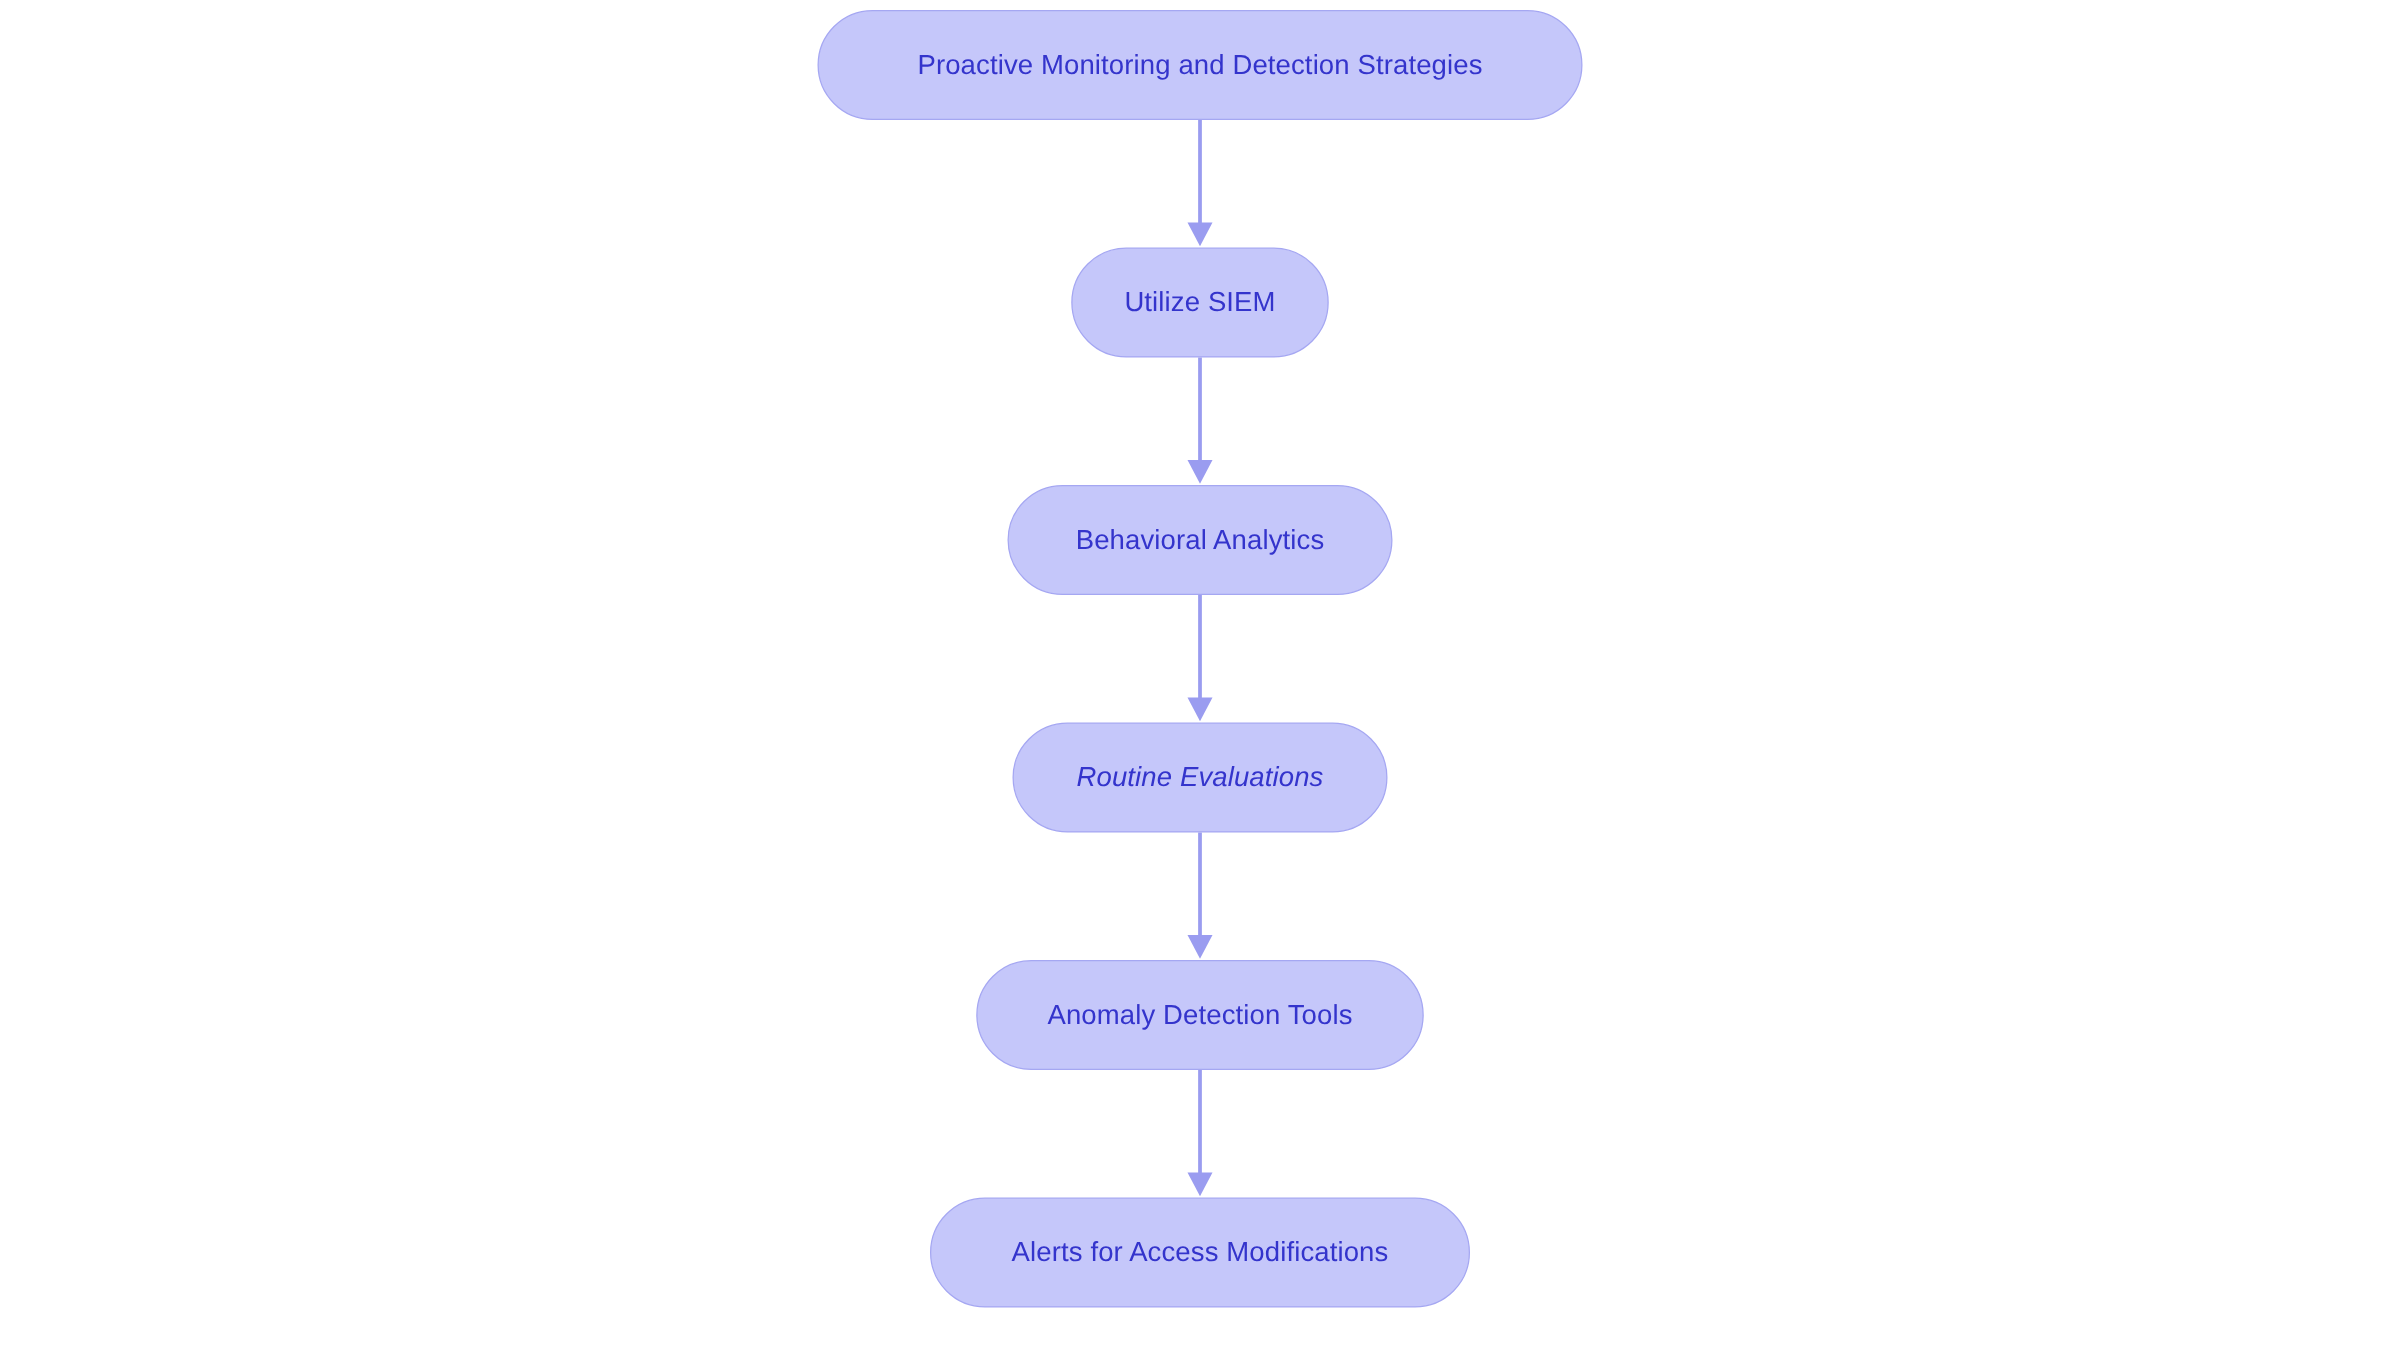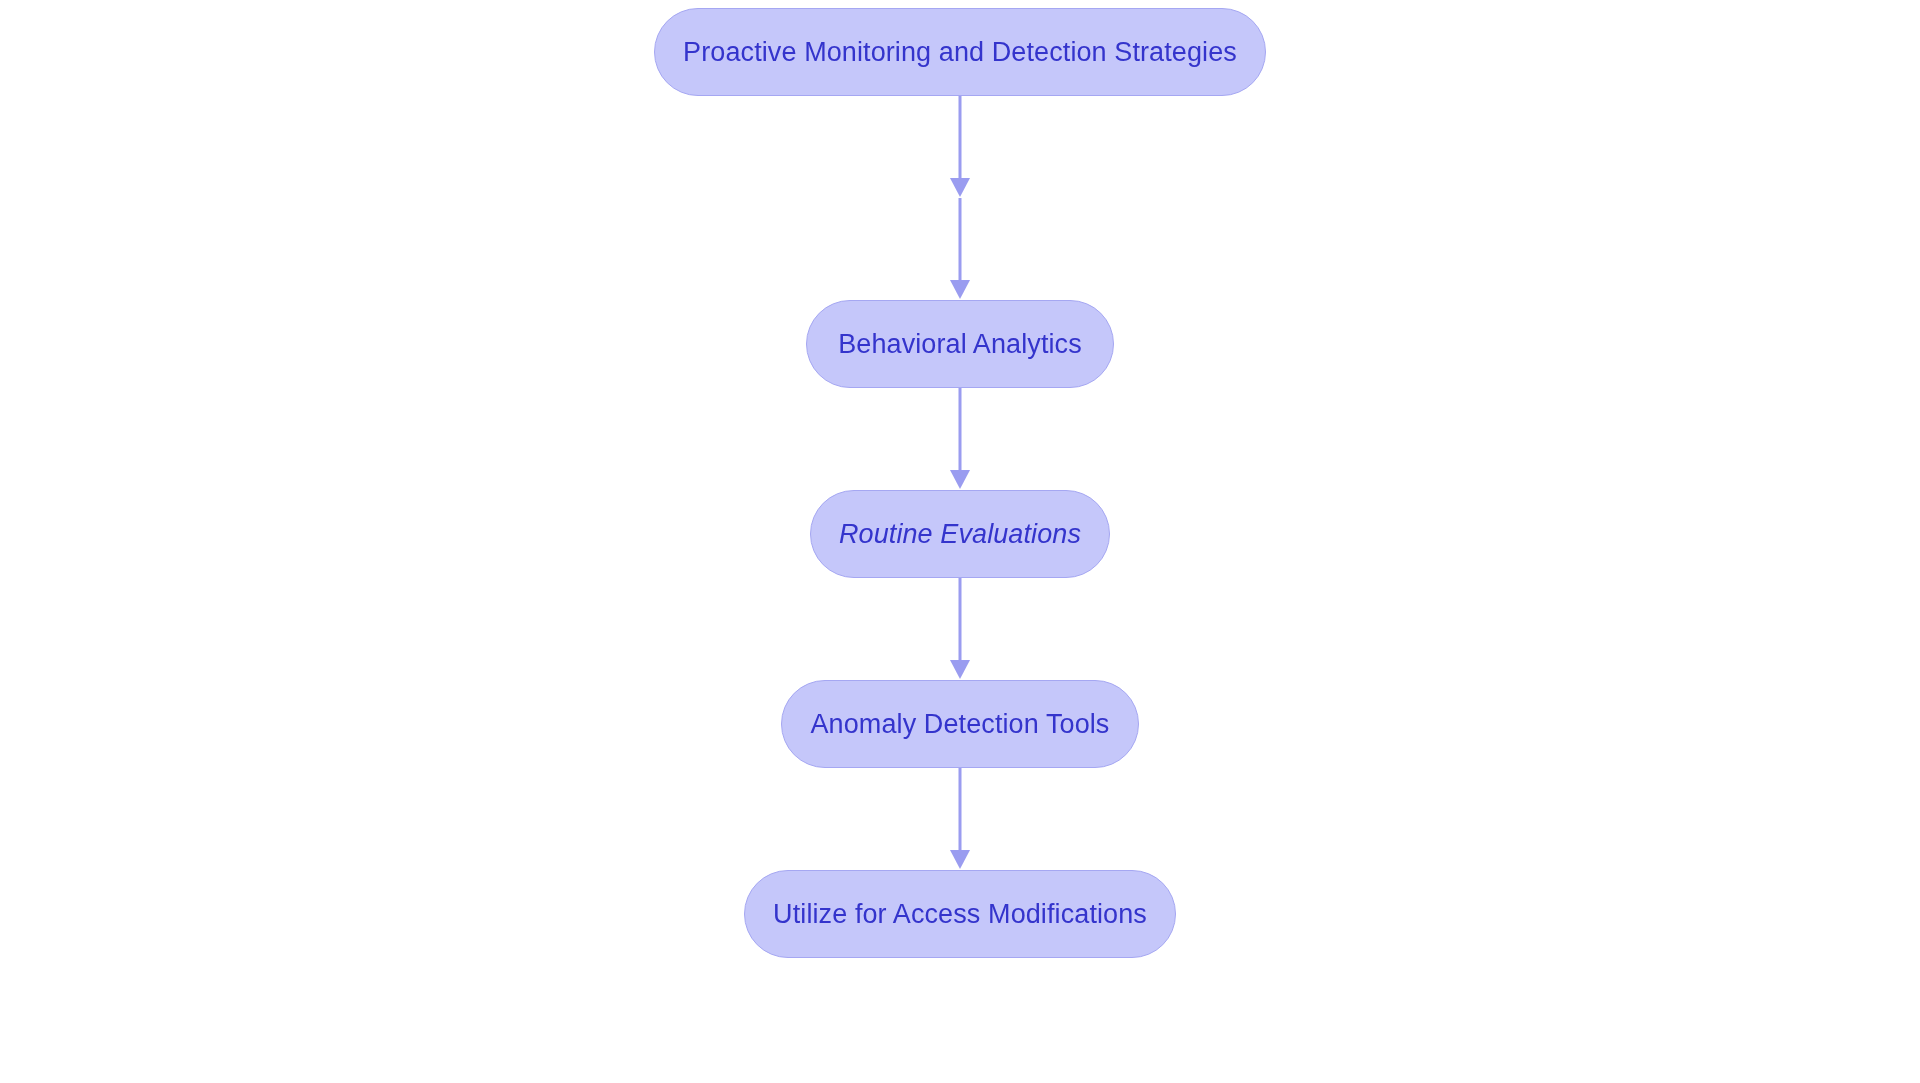--- a/index.html
+++ b/index.html
@@ -34,21 +34,21 @@
     border-radius: 44px;
     background: #c5c7fa;
     border: 1.6px solid #a5a7f2;
     display: flex;
     align-items: center;
     justify-content: center;
     flex: 0 0 auto;
   }
   .node-label {
     color: #3434cc;
-    font-size: 27px;
+    font-size: 22px;
     font-family: "Liberation Sans", sans-serif;
     font-weight: 400;
     letter-spacing: 0.1px;
     white-space: nowrap;
     line-height: 1;
     text-align: center;
   }
   .connector {
     flex: 0 0 auto;
     width: 40px;
@@ -91,20 +91,23 @@
 
     <div class="node" id="n0">
       <span class="node-label">Proactive Monitoring and Detection Strategies</span>
     </div>
 
     <div class="connector">
       <div class="stem"></div>
       <div class="head"></div>
     </div>
 
+    <div class="node" id="n1">
+      <span class="node-label">Utilize SIEM</span>
+    </div>
 
     <div class="connector">
       <div class="stem"></div>
       <div class="head"></div>
     </div>
 
     <div class="node" id="n2">
       <span class="node-label">Behavioral Analytics</span>
     </div>
 
@@ -125,17 +128,17 @@
     <div class="node" id="n4">
       <span class="node-label">Anomaly Detection Tools</span>
     </div>
 
     <div class="connector">
       <div class="stem"></div>
       <div class="head"></div>
     </div>
 
     <div class="node" id="n5">
-      <span class="node-label">Utilize for Access Modifications</span>
+      <span class="node-label">Alerts for Access Modifications</span>
     </div>
 
   </div>
 </div>
 
 </body></html>

